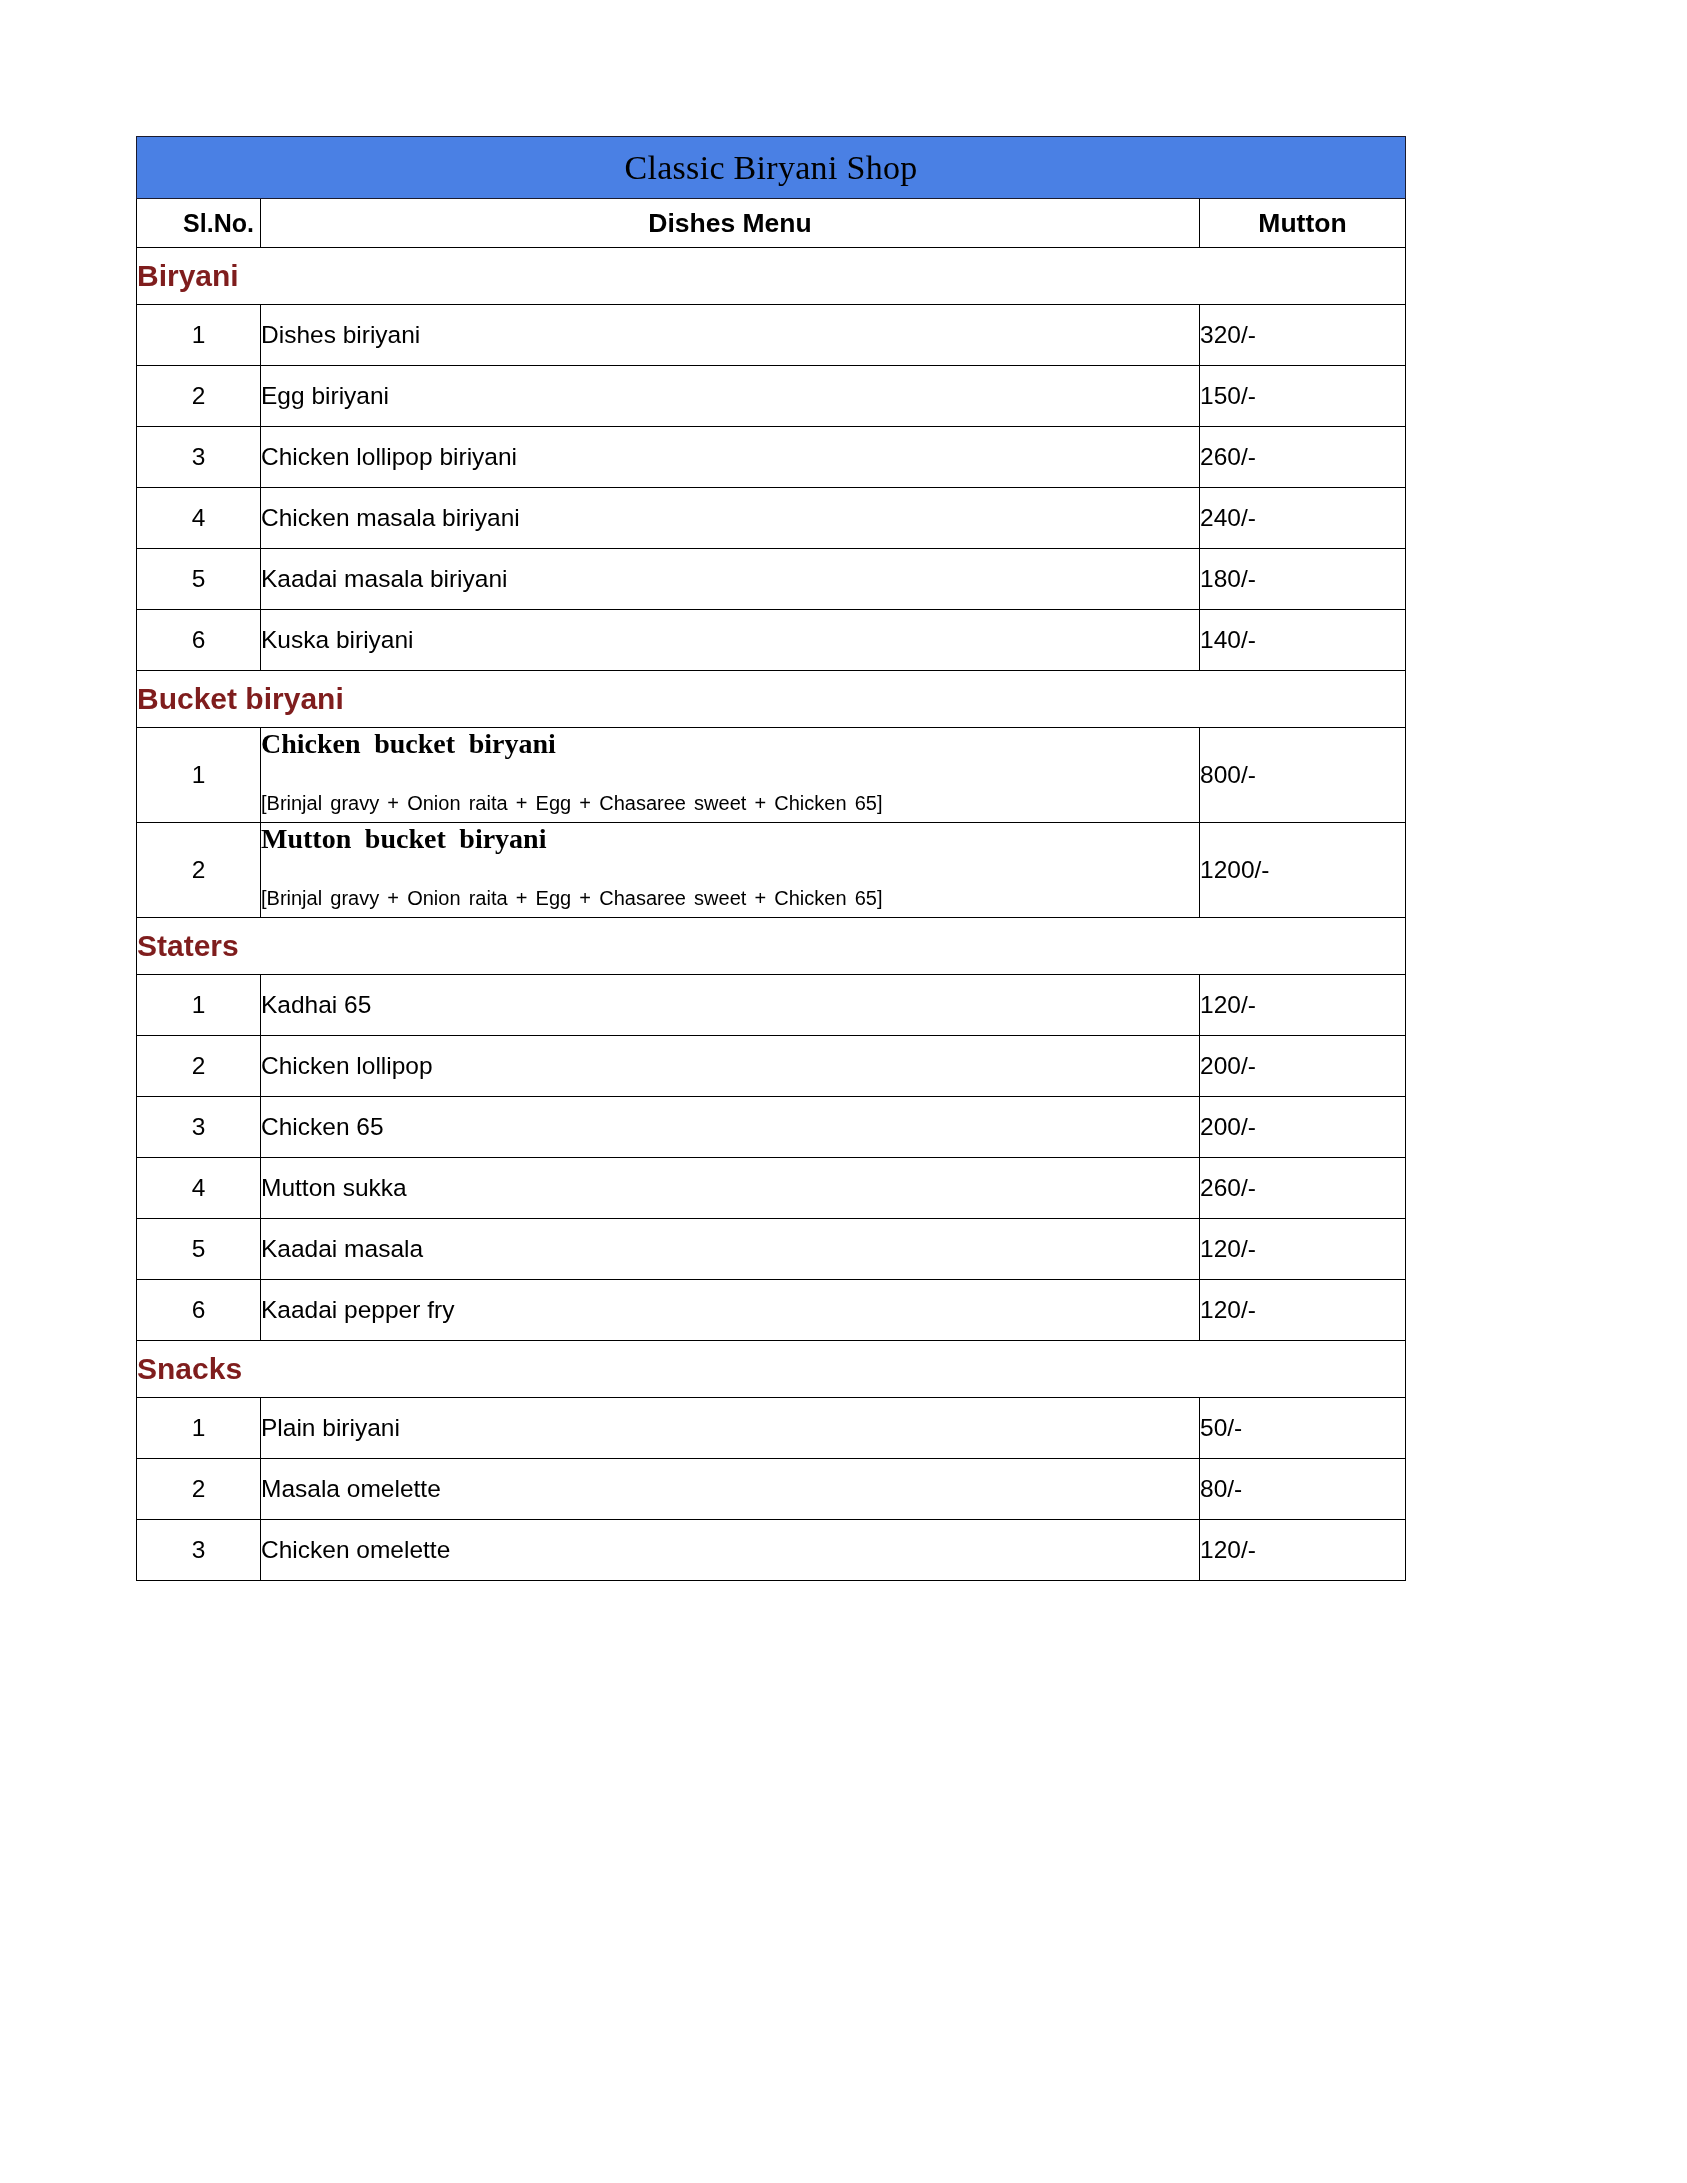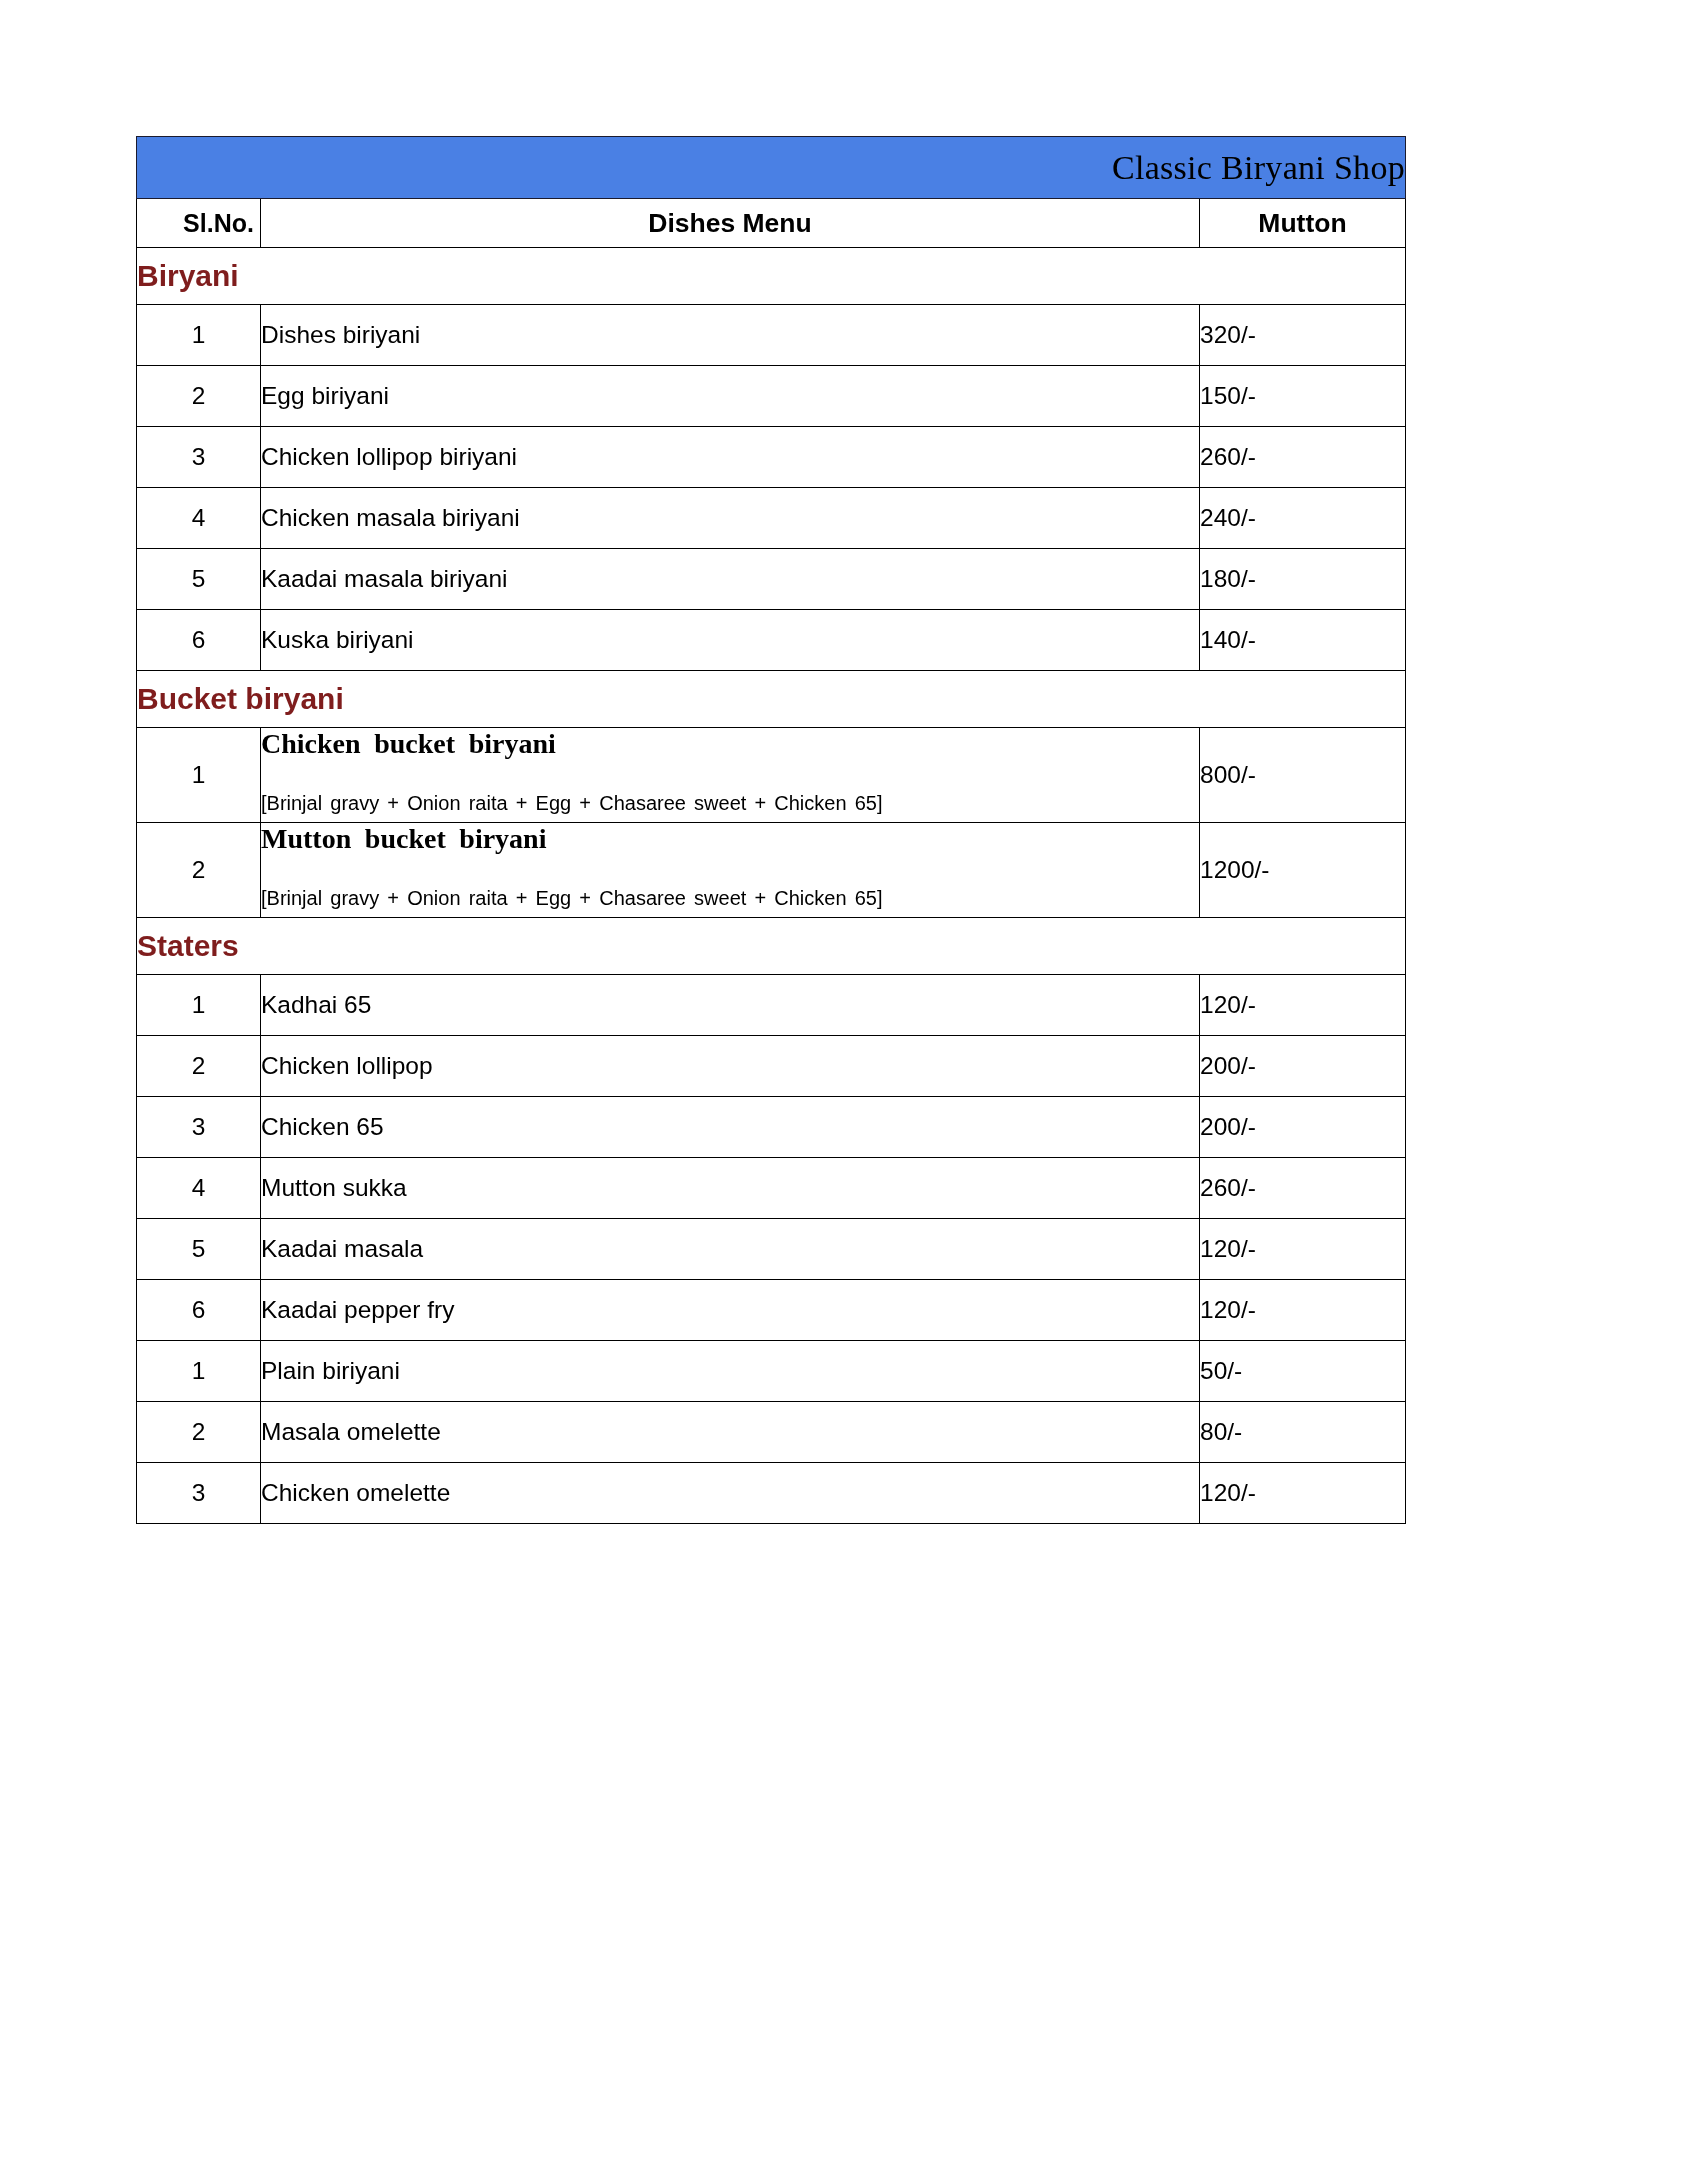--- a/index.html
+++ b/index.html
@@ -38,21 +38,21 @@
     padding: 0;
   }
   col.c-sl    { width: 124px; }
   col.c-dish  { width: 939px; }
   col.c-price { width: 206px; }
 
   
   .title-cell {
     background: #4a80e4;
     height: 61px;
-    text-align: right;
+    text-align: center;
     vertical-align: middle;
     border: 1.3px solid #1b1b2e !important;
   }
   .title-text {
     font-family: "Liberation Serif", serif;
     font-size: 34px;
     font-weight: 400;
     color: #000000;
     letter-spacing: 0.3px;
     line-height: 1;
@@ -233,20 +233,23 @@
             <td class="row-sl">5</td>
             <td class="row-dish">Kaadai masala</td>
             <td class="row-price">120/-</td>
           </tr>
           <tr>
             <td class="row-sl">6</td>
             <td class="row-dish">Kaadai pepper fry</td>
             <td class="row-price">120/-</td>
           </tr>
           <tr>
+            <td class="section-cell" colspan="3"><span class="section-text">Snacks</span></td>
+          </tr>
+          <tr>
             <td class="row-sl">1</td>
             <td class="row-dish">Plain biriyani</td>
             <td class="row-price">50/-</td>
           </tr>
           <tr>
             <td class="row-sl">2</td>
             <td class="row-dish">Masala omelette</td>
             <td class="row-price">80/-</td>
           </tr>
           <tr>

